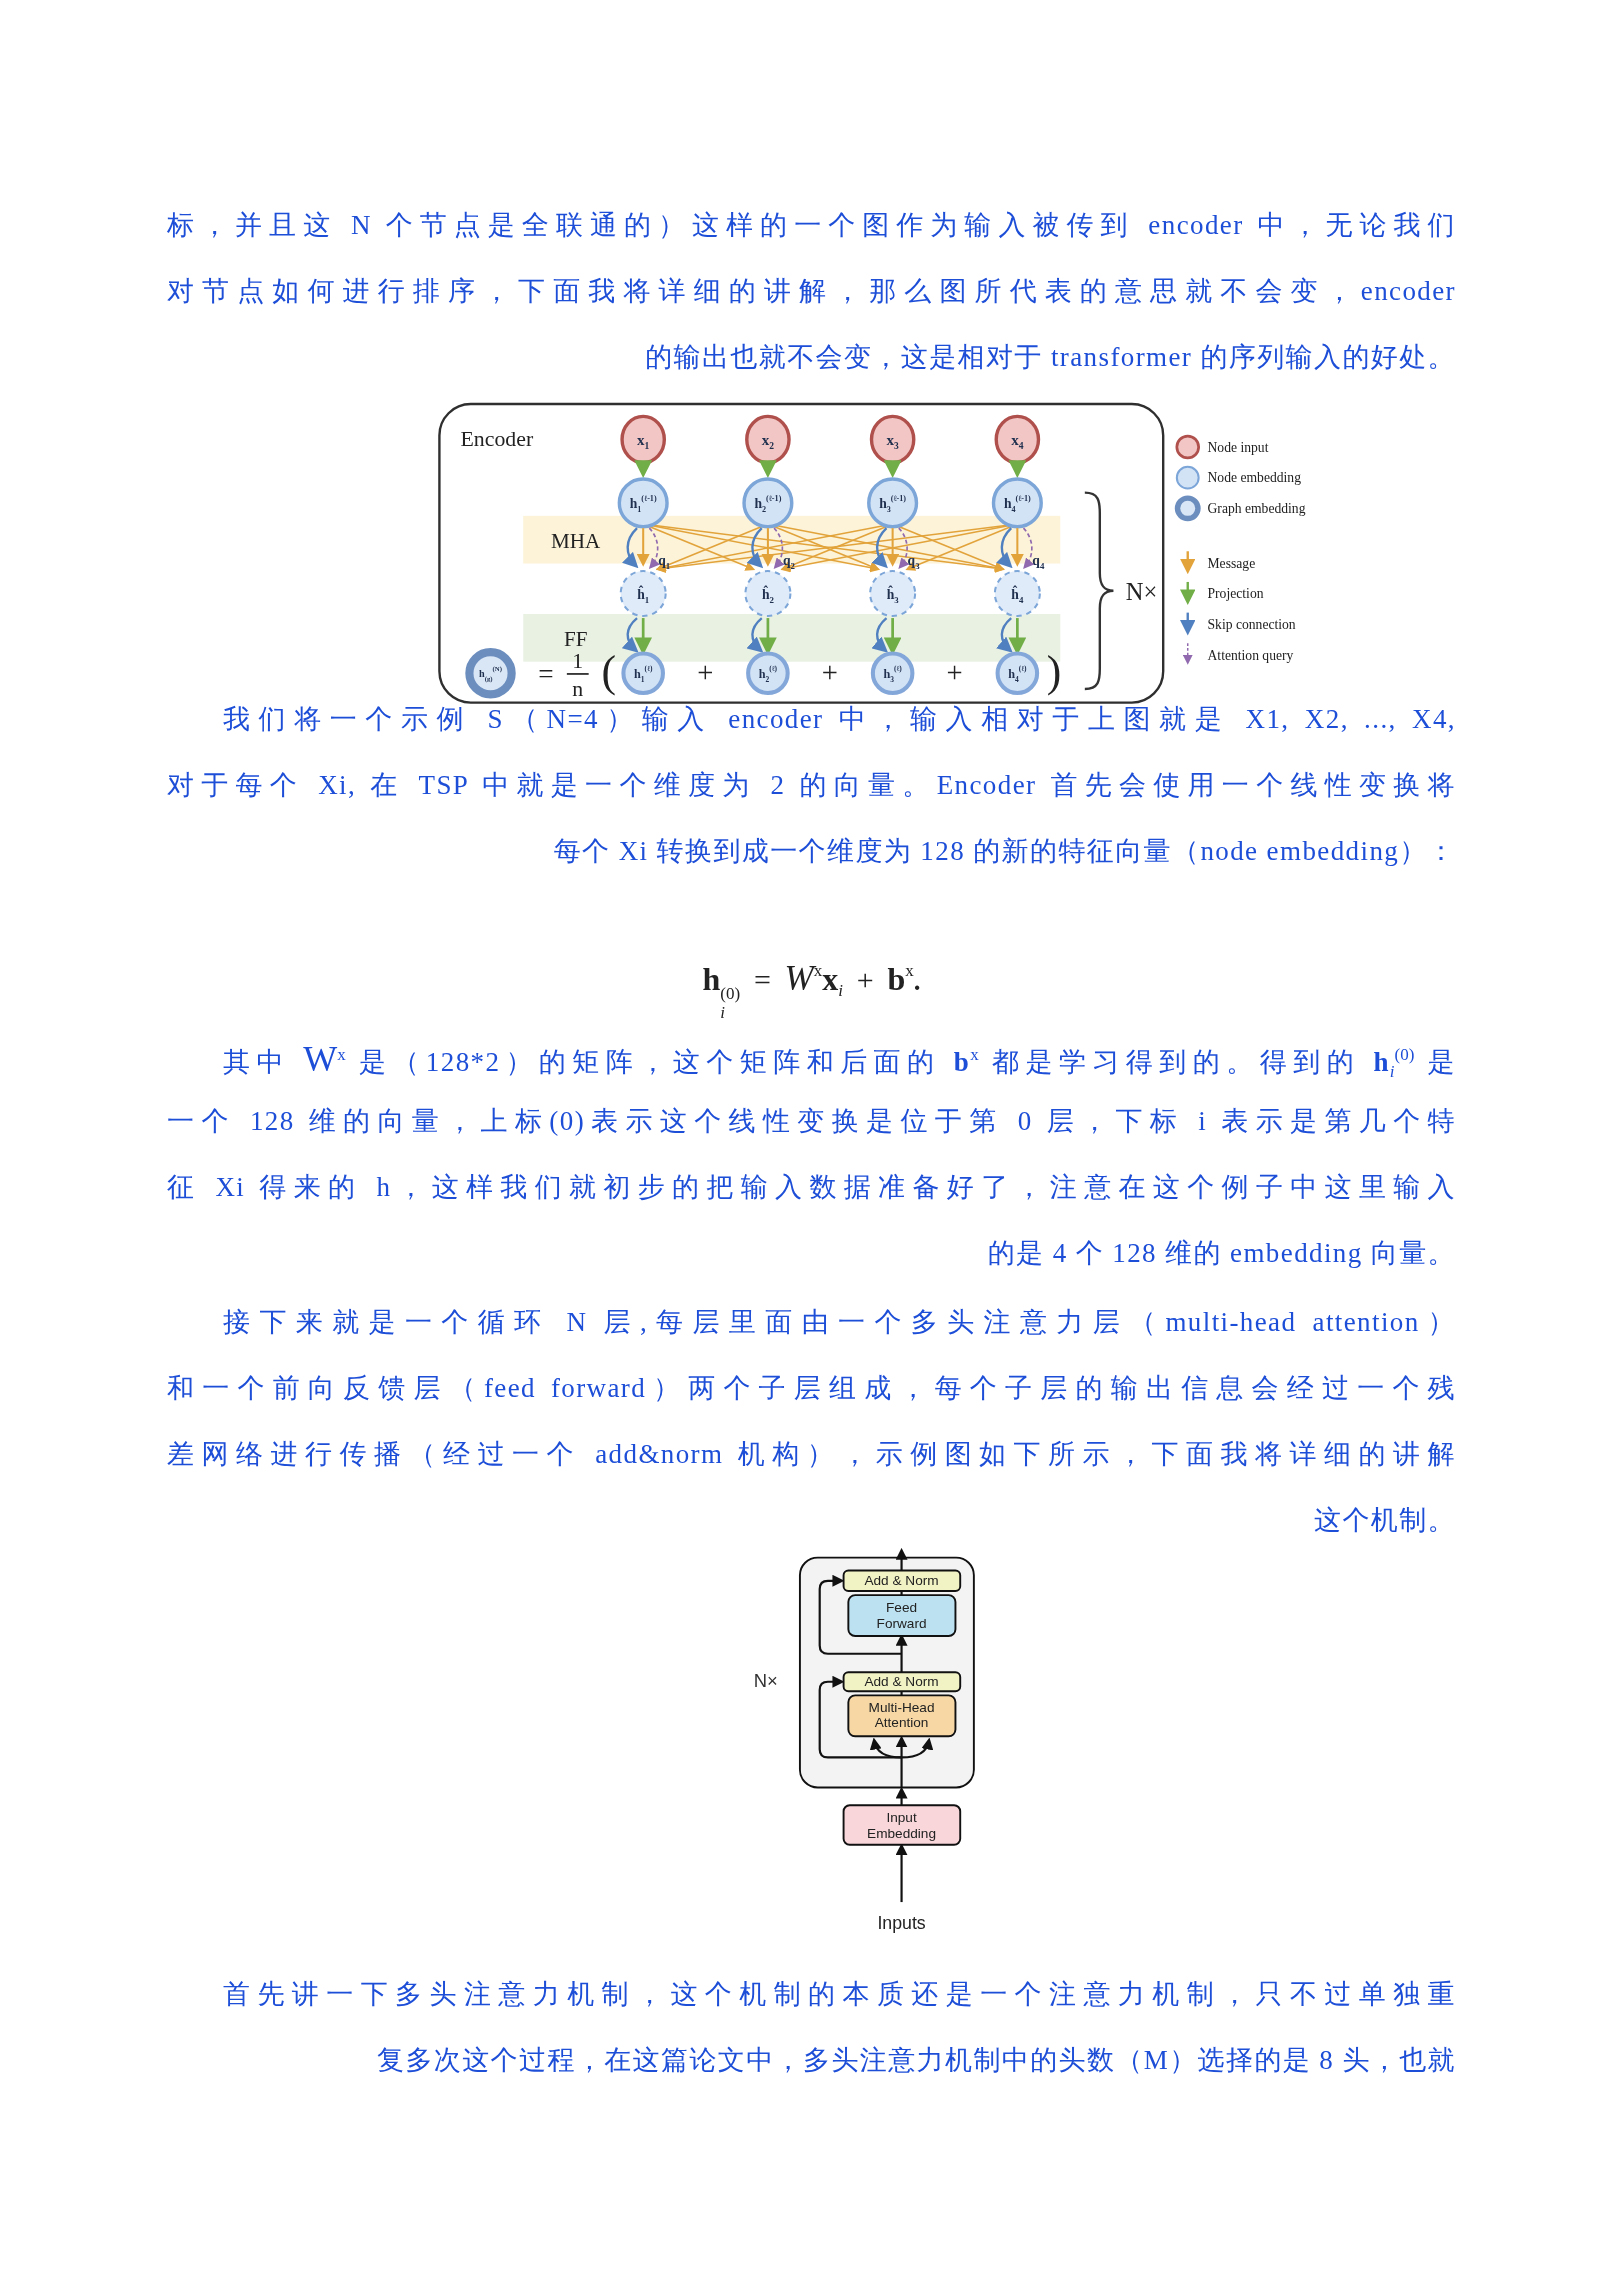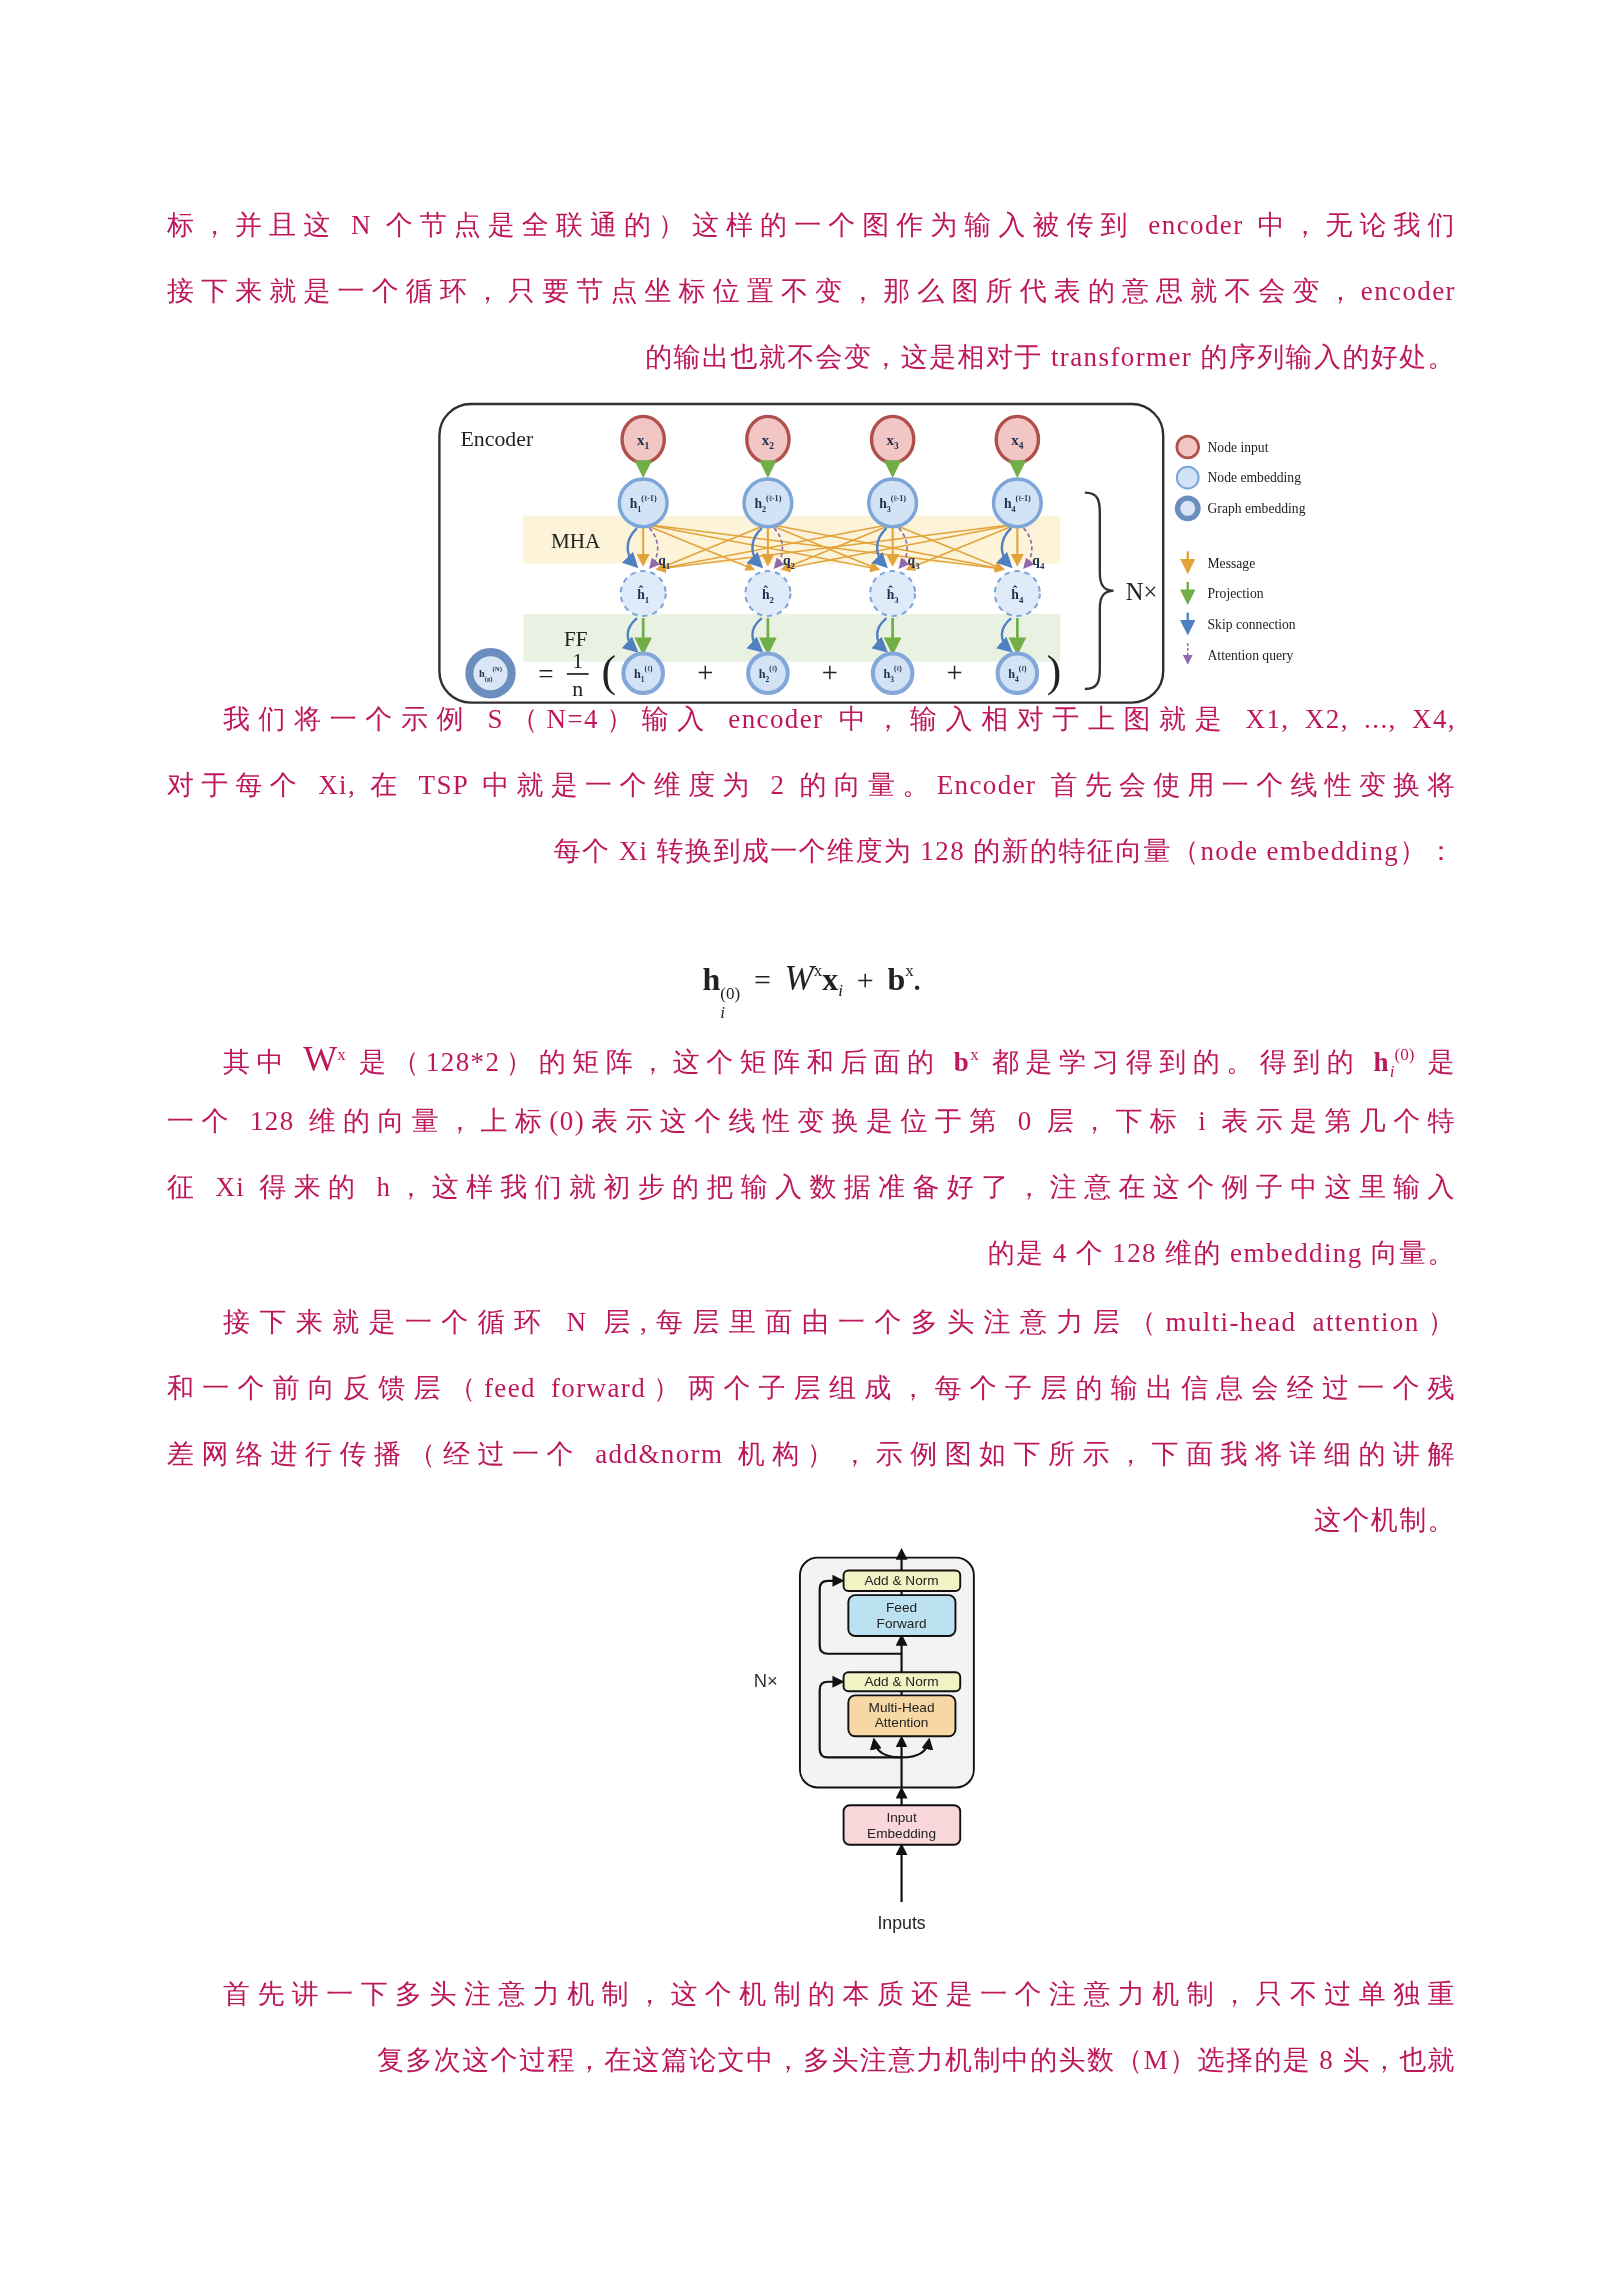--- a/index.html
+++ b/index.html
@@ -1,18 +1,18 @@
 <!DOCTYPE html>
 <html style="font-size:11px"><head>
 <meta charset="utf-8">
 <style>
   html,body{margin:0;padding:0;background:#ffffff;}
   .page{position:relative;width:1623px;height:2295px;background:#fff;overflow:hidden;
         font-family:"Liberation Serif","DejaVu Serif",serif;}
-  .para{position:absolute;left:167px;width:1289px;font-size:27px;color:#be185d;letter-spacing:1.4px;}
+  .para{position:absolute;left:167px;width:1289px;font-size:27px;color:#1d4ed8;letter-spacing:1.4px;}
   .para .line{height:66px;line-height:66px;text-align:right;}
   .para .line.jl{text-align:justify;text-align-last:justify;}
   .para .line.ind{text-indent:56px;}
   .seg-big{font-size:36px;letter-spacing:0;}
   .seg-bold{font-weight:bold;}
   .seg-sup{font-size:17px;vertical-align:11px;letter-spacing:0;}
   .seg-sub{font-size:17px;vertical-align:-6.1px;font-style:italic;letter-spacing:0;}
   .formula{position:absolute;left:167px;top:935px;width:1289px;height:71px;line-height:71px;
            text-align:center;color:#222;}
   .f-base{font-weight:bold;font-size:32px;}
@@ -31,21 +31,21 @@
   .blk{stroke:#111;stroke-width:2.8;}
   .ln{stroke:#111;stroke-width:3.2;fill:none;}
 </style>
 </head>
 <body>
 
 <div class="page">
 
   <section class="para" id="p1" style="top:192px">
       <div class="line jl">标，并且这 N 个节点是全联通的）这样的一个图作为输入被传到 encoder 中，无论我们</div>
-      <div class="line jl">接下来就是一个循环，只要节点坐标位置不变，那么图所代表的意思就不会变，encoder</div>
+      <div class="line jl">对节点如何进行排序，下面我将详细的讲解，那么图所代表的意思就不会变，encoder</div>
       <div class="line">的输出也就不会变，这是相对于 transformer 的序列输入的好处。</div>
     </section>
 
   <figure class="fig" style="left:436px;top:397px;width:886px;height:314px">
     <svg id="enc-svg" viewBox="0 0 1300 460" width="886" height="314">
         <defs>
           <marker id="m-msg" viewBox="0 0 10 10" refX="7.5" refY="5" markerWidth="6.5" markerHeight="6.5" orient="auto-start-reverse">
             <path d="M0 0L10 5L0 10z" fill="#E2A33B"></path>
           </marker>
           <marker id="m-proj" viewBox="0 0 10 10" refX="7.5" refY="5" markerWidth="6.5" markerHeight="6.5" orient="auto-start-reverse">

